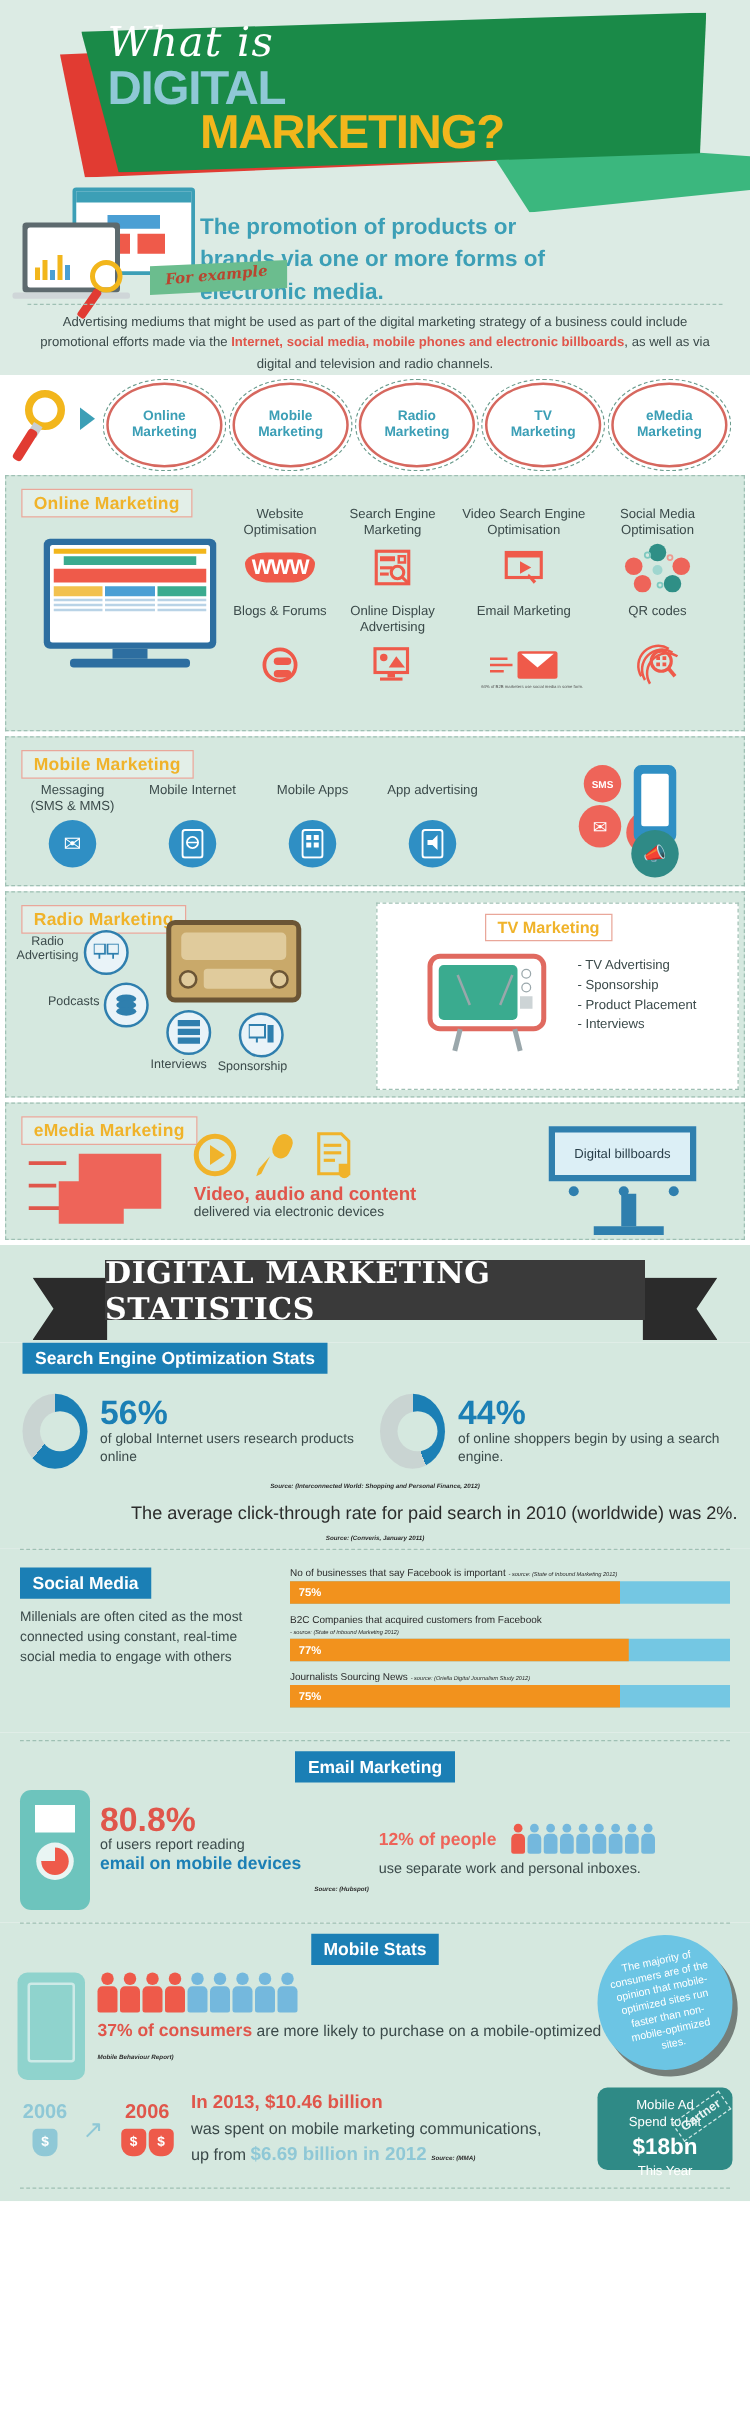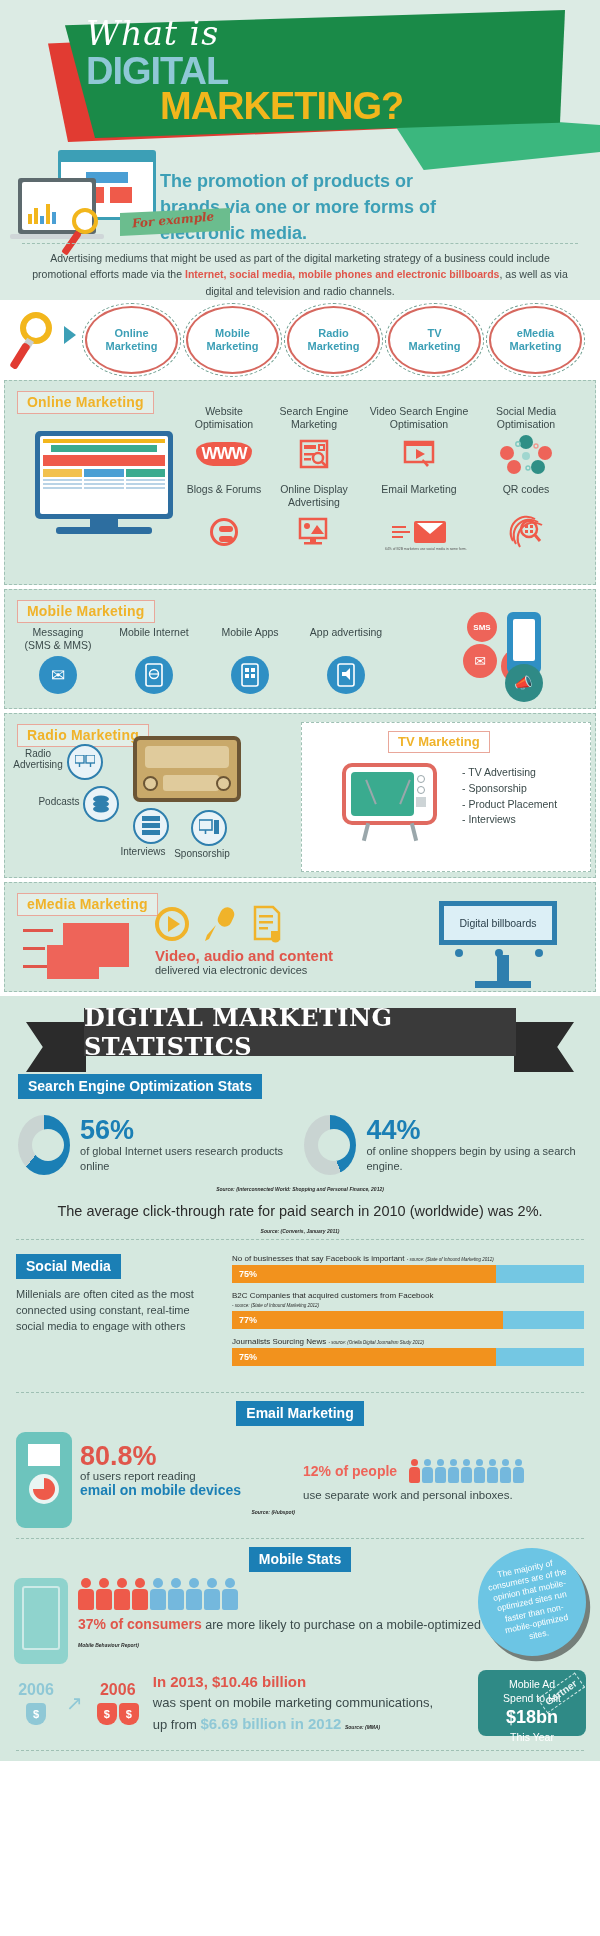--- a/index.html
+++ b/index.html
@@ -213,21 +213,21 @@
   .chip-c .chip { margin:0 auto; }
 
   .donut-row { display:flex; padding:16px 18px 0; gap:20px; }
   .donut-item { display:flex; align-items:center; gap:10px; }
   .donut { width:60px;height:60px;border-radius:50%;position:relative; }
   .donut::after{content:"";position:absolute;left:14px;top:14px;width:32px;height:32px;
                 border-radius:50%;background:#d5e8df;}
   .donut-num { font-size:27px;font-weight:bold;color:#1b7fb5;line-height:1; }
   .donut-txt { font-size:11px;line-height:1.3;color:#3b4a4a; }
   .src { font-size:5px; font-weight:bold; font-style:italic; color:#2b2b2b; }
-  .ctr-line { text-align:center; font-size:14.5px; color:#2b2b2b; padding:8px 10px 0; }
+  .ctr-line { text-align:right; font-size:14.5px; color:#2b2b2b; padding:8px 10px 0; }
 
   
   .sm-wrap { display:flex; padding:14px 16px 10px; gap:16px; }
   .sm-left { width:200px; }
   .sm-body { font-size:11px; line-height:1.45; color:#3b4a4a; margin-top:8px; }
   .sm-right { flex:1; }
   .bar-label { font-size:8px; color:#2b2b2b; margin-bottom:2px; }
   .bar-label em { font-size:4.5px; font-style:italic; }
   .bar-track { height:18px; background:#74c7e3; position:relative; margin-bottom:8px; }
   .bar-fill { height:100%; background:#f2921d; display:flex; align-items:center; }

